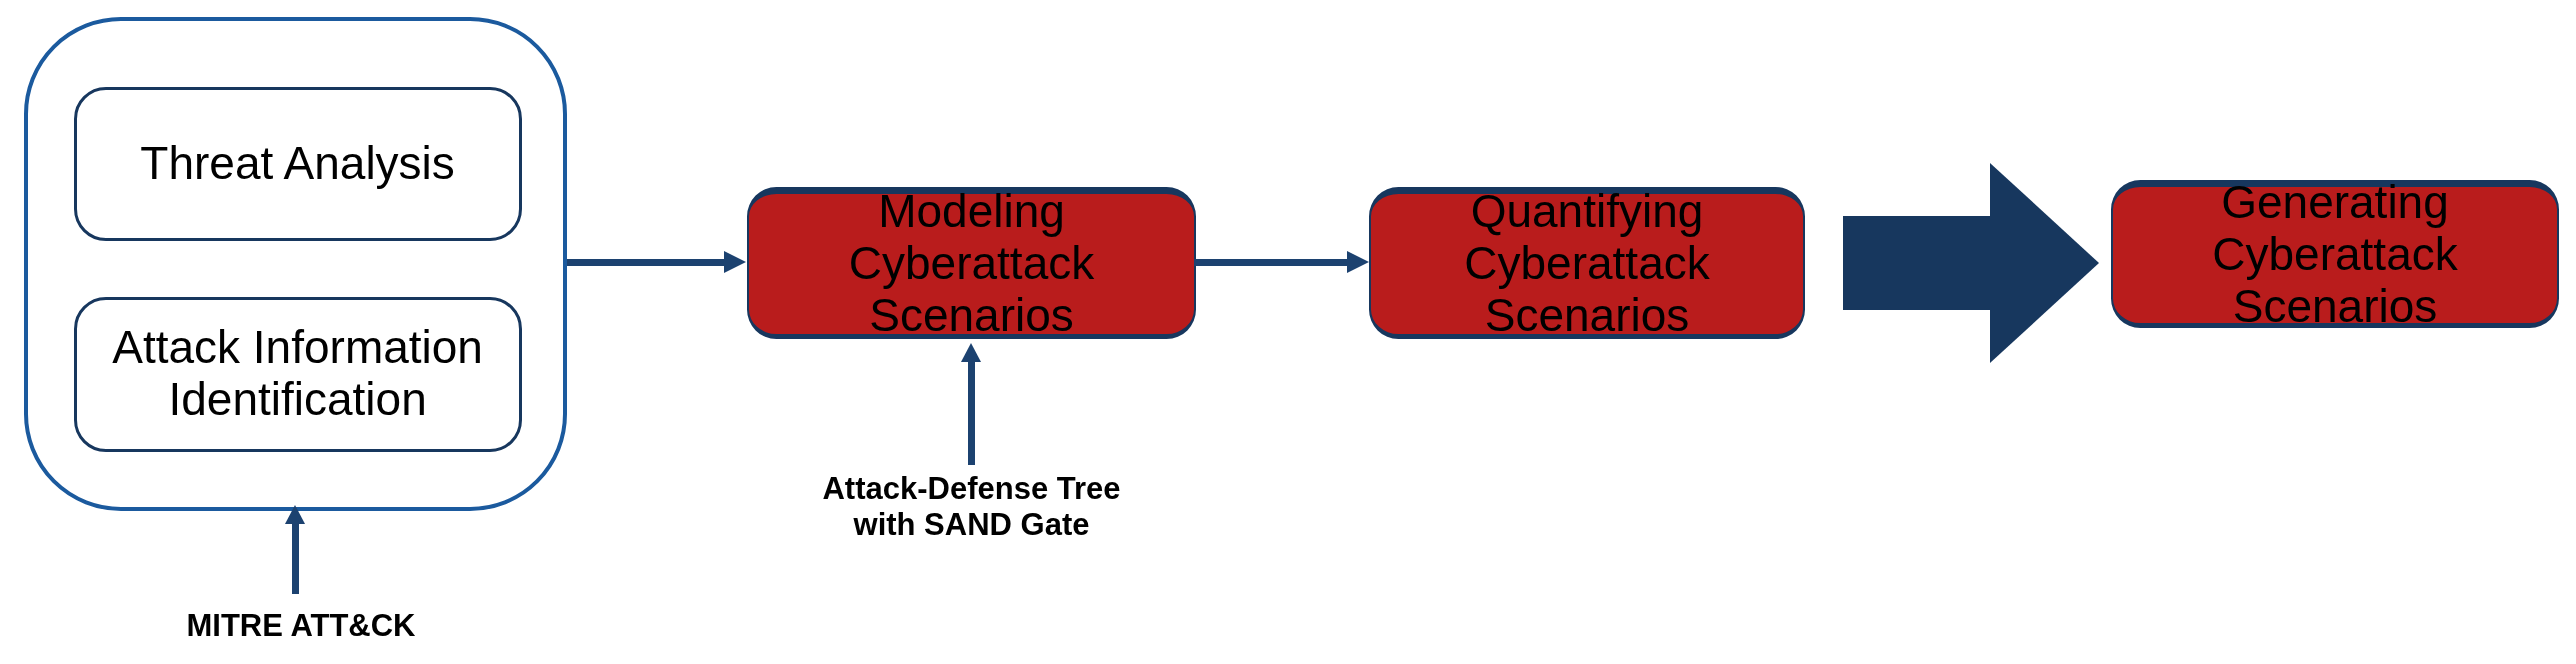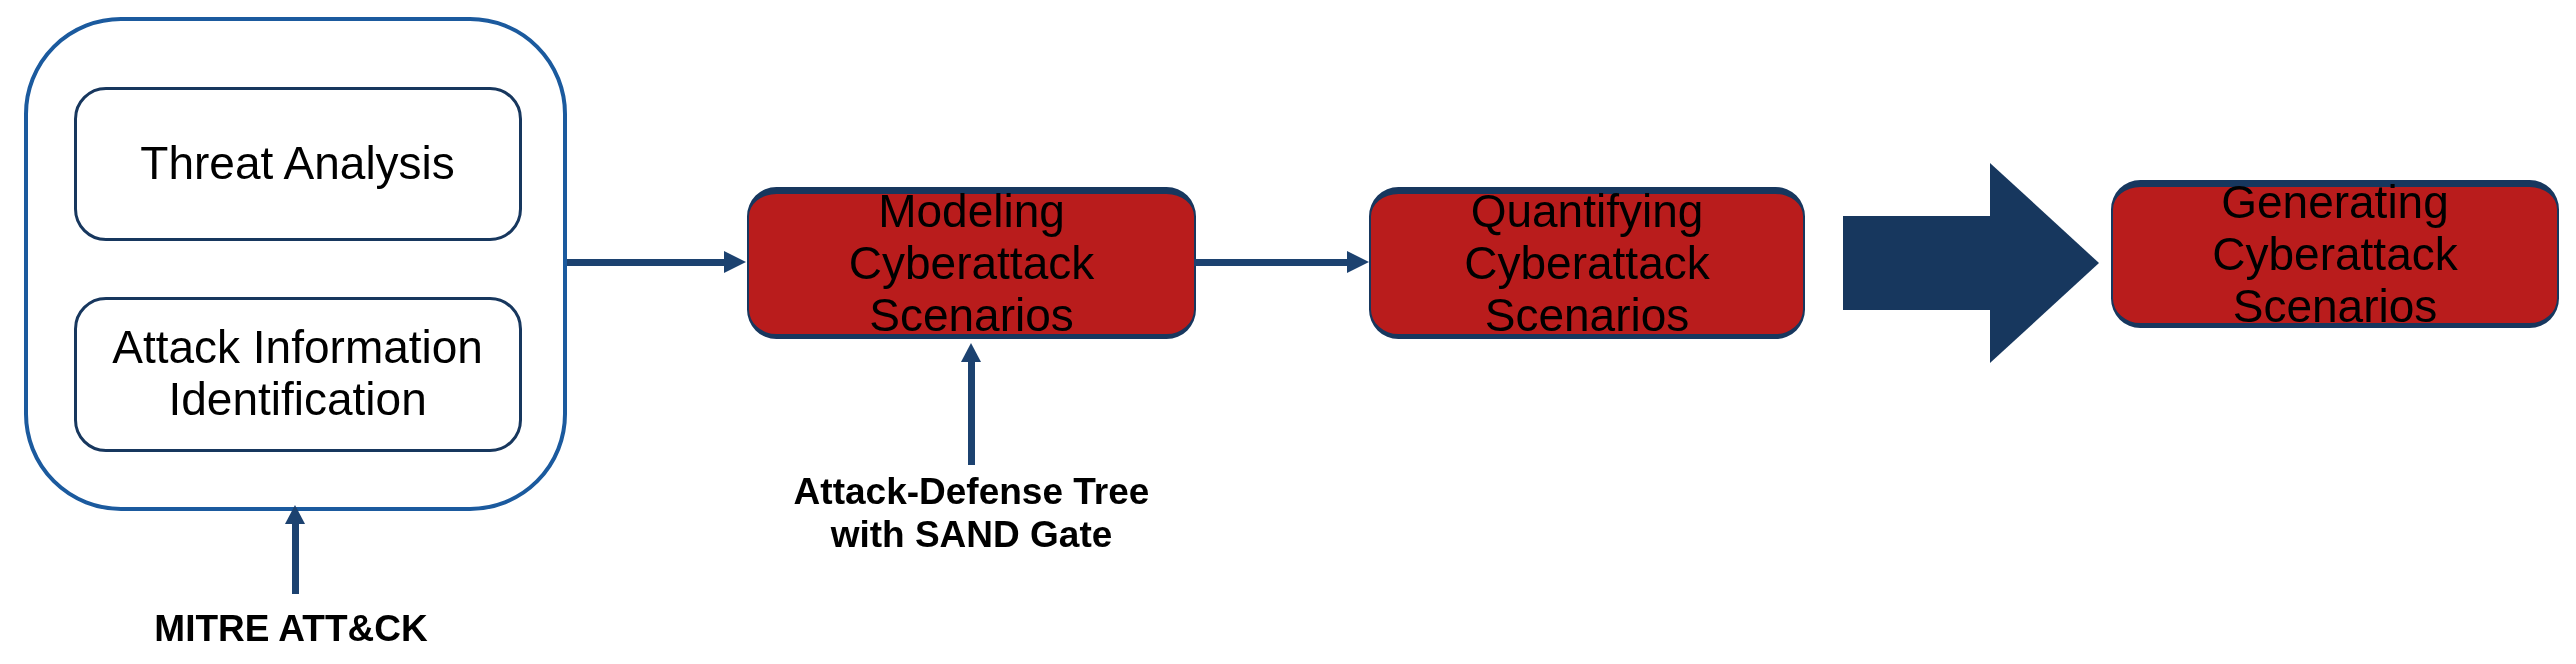--- a/index.html
+++ b/index.html
@@ -102,27 +102,27 @@
   .block-arrow .tip {
     position: absolute; left: 147px; top: 0; width: 0; height: 0;
     border-top: 100px solid transparent;
     border-bottom: 100px solid transparent;
     border-left: 109px solid var(--arrow-strong, #17375e);
   }
 
   
   .annotation-label {
     font-weight: bold;
-    font-size: 37px;
+    font-size: 31px;
     line-height: 1.16;
     text-align: center;
     white-space: pre-line;
     color: var(--text, #000);
   }
-  .annotation-label.mitre { left: 73px; top: 608px; width: 436px; }
+  .annotation-label.mitre { left: 83px; top: 608px; width: 436px; }
   .annotation-label.adt   { left: 677px; top: 471px; width: 589px; }
 </style>
 </head>
 <body style="--container-border: #1b5a9e; --box-border: #17375e; --arrow: #1c4270; --arrow-strong: #17375e; --text: #000000;">
 
 <div class="abs group-container">
   <div class="abs inner-box attack" style="left:46px; top:276px;">
     <span class="box-label">Attack Information
 Identification</span>
   </div>

